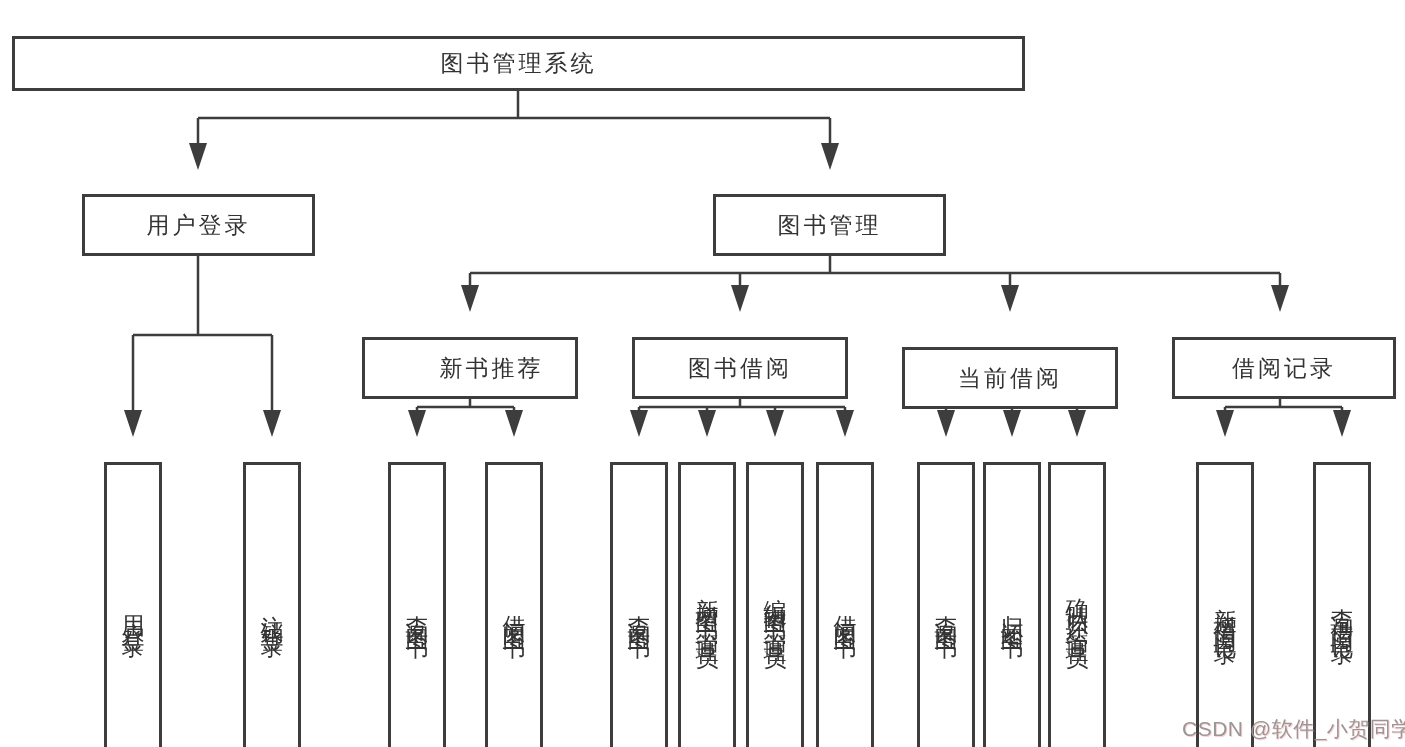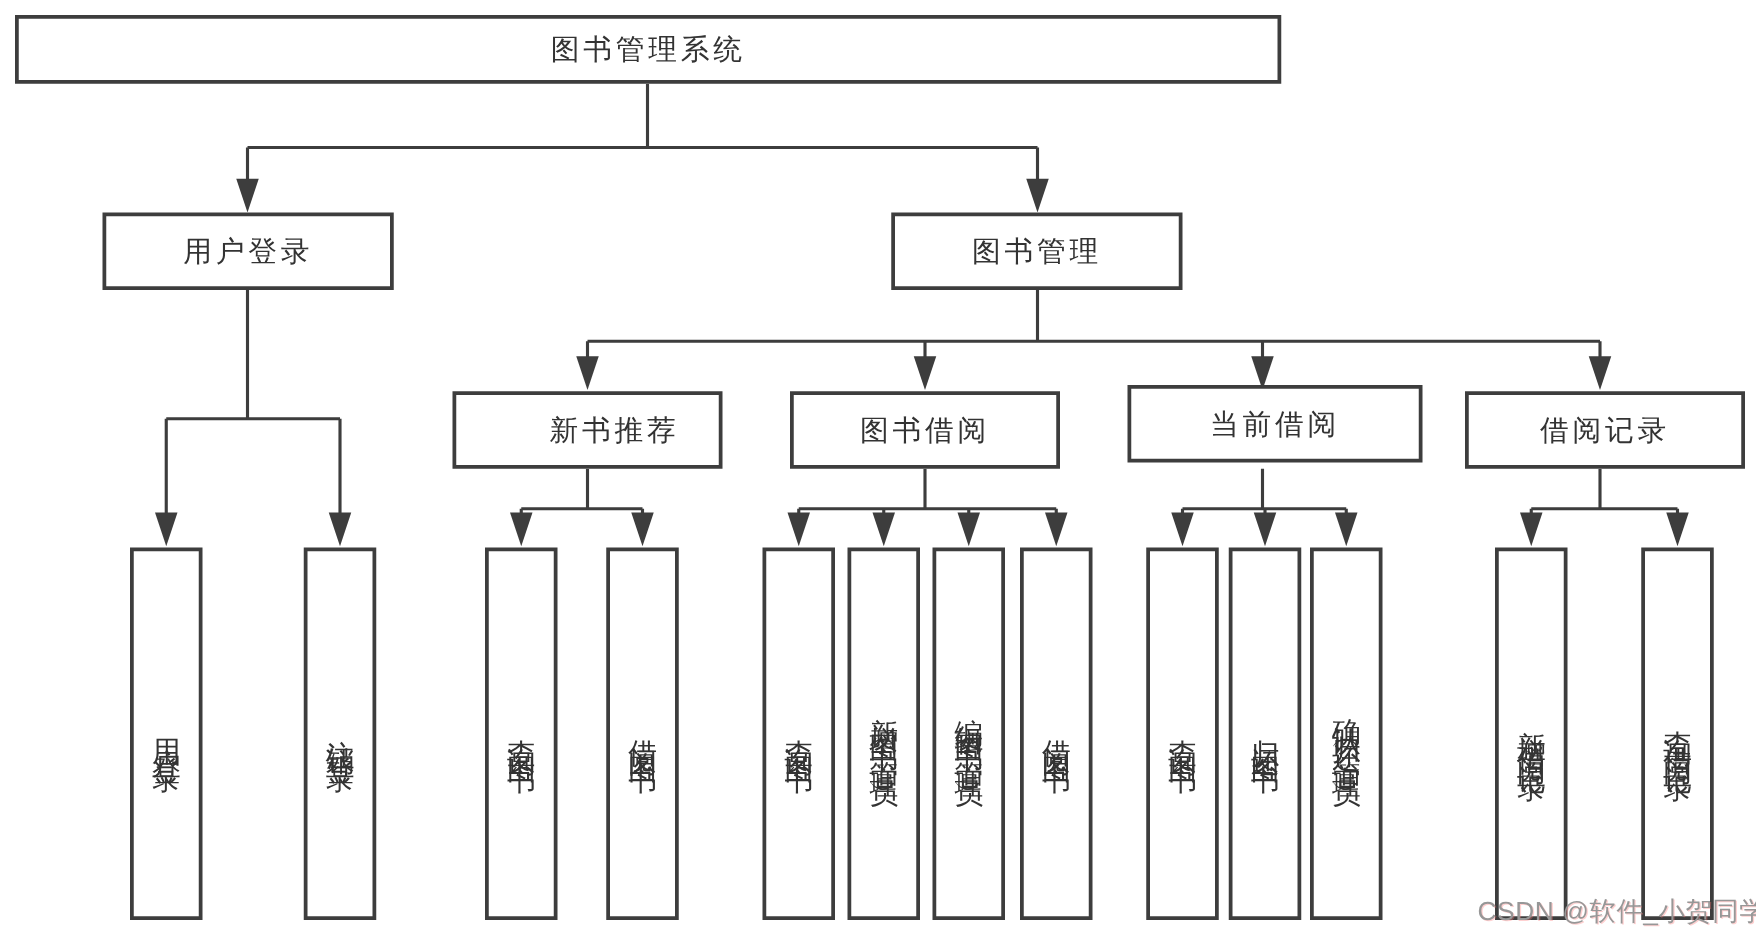--- a/index.html
+++ b/index.html
@@ -27,20 +27,21 @@
   }
   .box {
     position: absolute;
     background: #ffffff;
     border: 3px solid #3d3d3d;
     box-sizing: border-box;
     display: flex;
     align-items: center;
     justify-content: center;
     color: #333333;
+    margin-top: 24px;
   }
   .box.h span {
     font-size: 23px;
     letter-spacing: 3px;
     white-space: nowrap;
   }
   .box.v span {
     writing-mode: vertical-rl;
     text-orientation: mixed;
     font-size: 23px;
@@ -124,21 +125,21 @@
   <div class="box h" style="left:713px; top:170px; width:233px; height:62px;">
     <span>图书管理</span>
   </div>
 
   <div class="box h" style="left:362px; top:313px; width:216px; height:62px;padding-left:43px;">
     <span>新书推荐</span>
   </div>
   <div class="box h" style="left:632px; top:313px; width:216px; height:62px;justify-content:center;">
     <span>图书借阅</span>
   </div>
-  <div class="box h" style="left:902px; top:308px; width:236px; height:62px;">
+  <div class="box h" style="left:902px; top:323px; width:216px; height:62px;">
     <span>当前借阅</span>
   </div>
   <div class="box h" style="left:1172px; top:313px; width:224px; height:62px;">
     <span>借阅记录</span>
   </div>
 
   <div class="box v" style="left:104px; top:438px; width:58px; height:298px;">
     <span>用户登录</span>
   </div>
   <div class="box v" style="left:243px; top:438px; width:58px; height:298px;">

